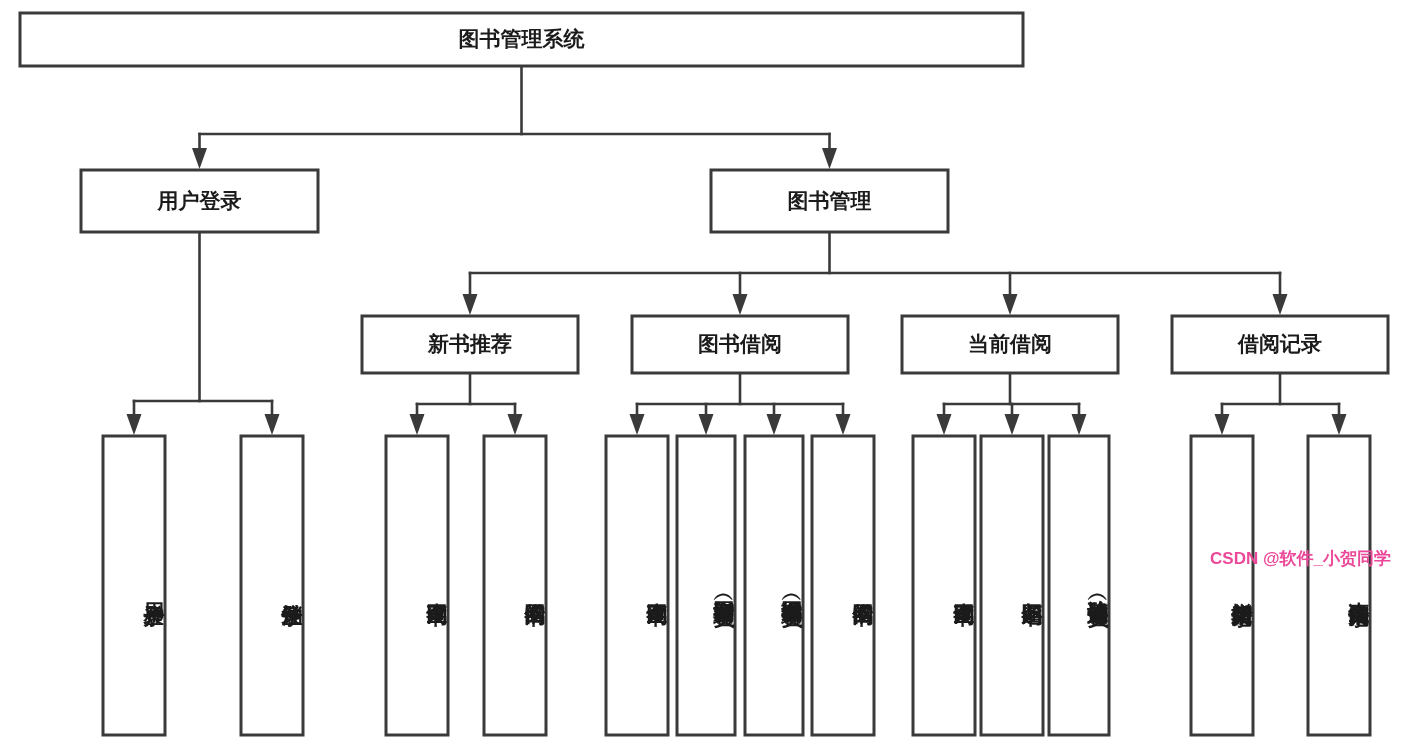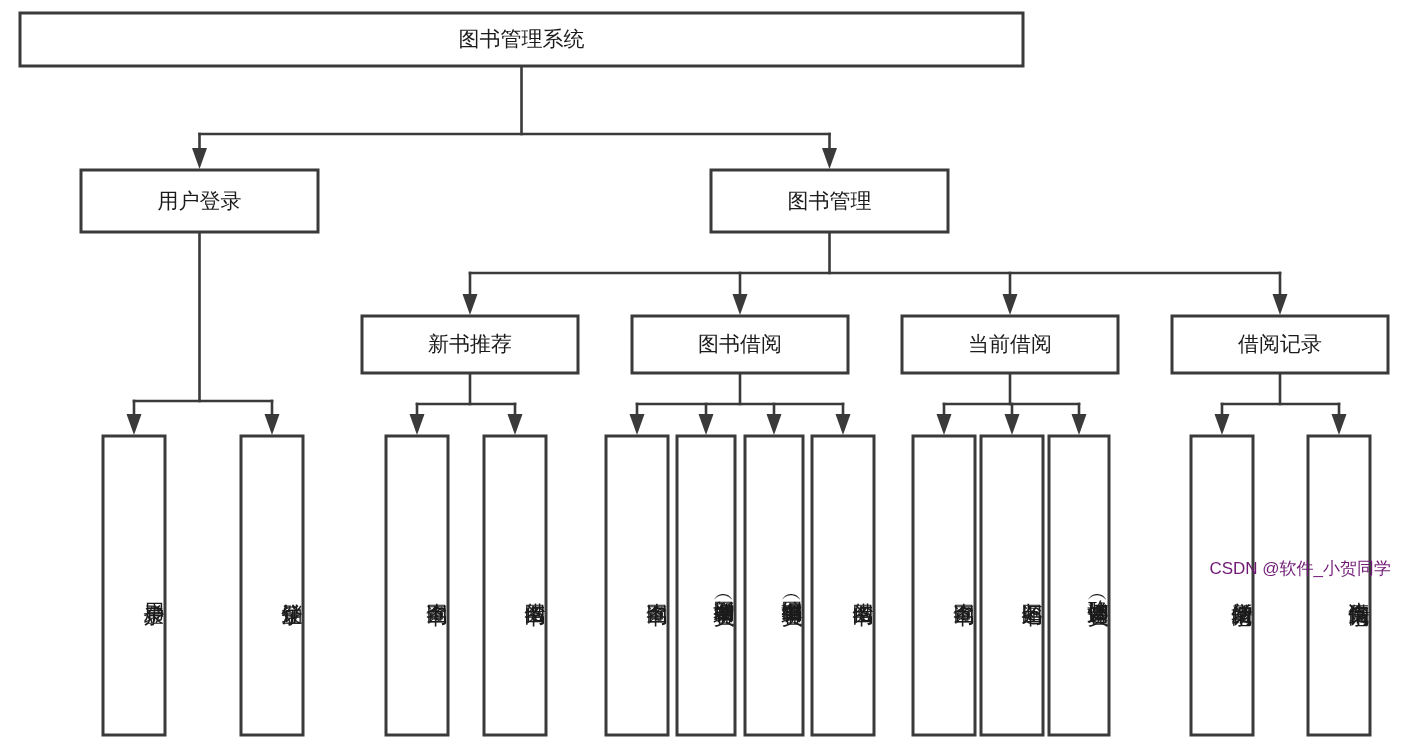--- a/index.html
+++ b/index.html
@@ -11,20 +11,21 @@
     width: 1405px;
     height: 747px;
     font-family: "Liberation Sans", "DejaVu Sans", sans-serif;
     overflow: hidden;
   }
   #diagram-root {
     position: relative;
     width: 1405px;
     height: 584px;
     background: #ffffff;
+    font-weight: bold;
   }
   svg#tree-svg {
     position: absolute;
     top: 0;
     left: 0;
     width: 1405px;
     height: 747px;
   }
   .node-box {
     fill: #ffffff;
@@ -59,24 +60,24 @@
     letter-spacing: 1px;
     display: flex;
     align-items: flex-start;
     justify-content: center;
     white-space: nowrap;
     pointer-events: none;
   }
   .watermark {
     position: absolute;
     right: 14px;
-    bottom: 4px;
+    bottom: 14px;
     font-family: "Liberation Sans", "DejaVu Sans", sans-serif;
     font-size: 17px;
-    color: #701a75;
+    color: #ec4899;
     white-space: nowrap;
   }
 </style>
 </head>
 <body>
 
 <div id="diagram-root">
   <svg id="tree-svg" viewBox="0 0 1405 747" xmlns="http://www.w3.org/2000/svg">
     <g id="connector-layer">
         <path d="M 521.5 66 L 521.5 134" class="connector"></path>

